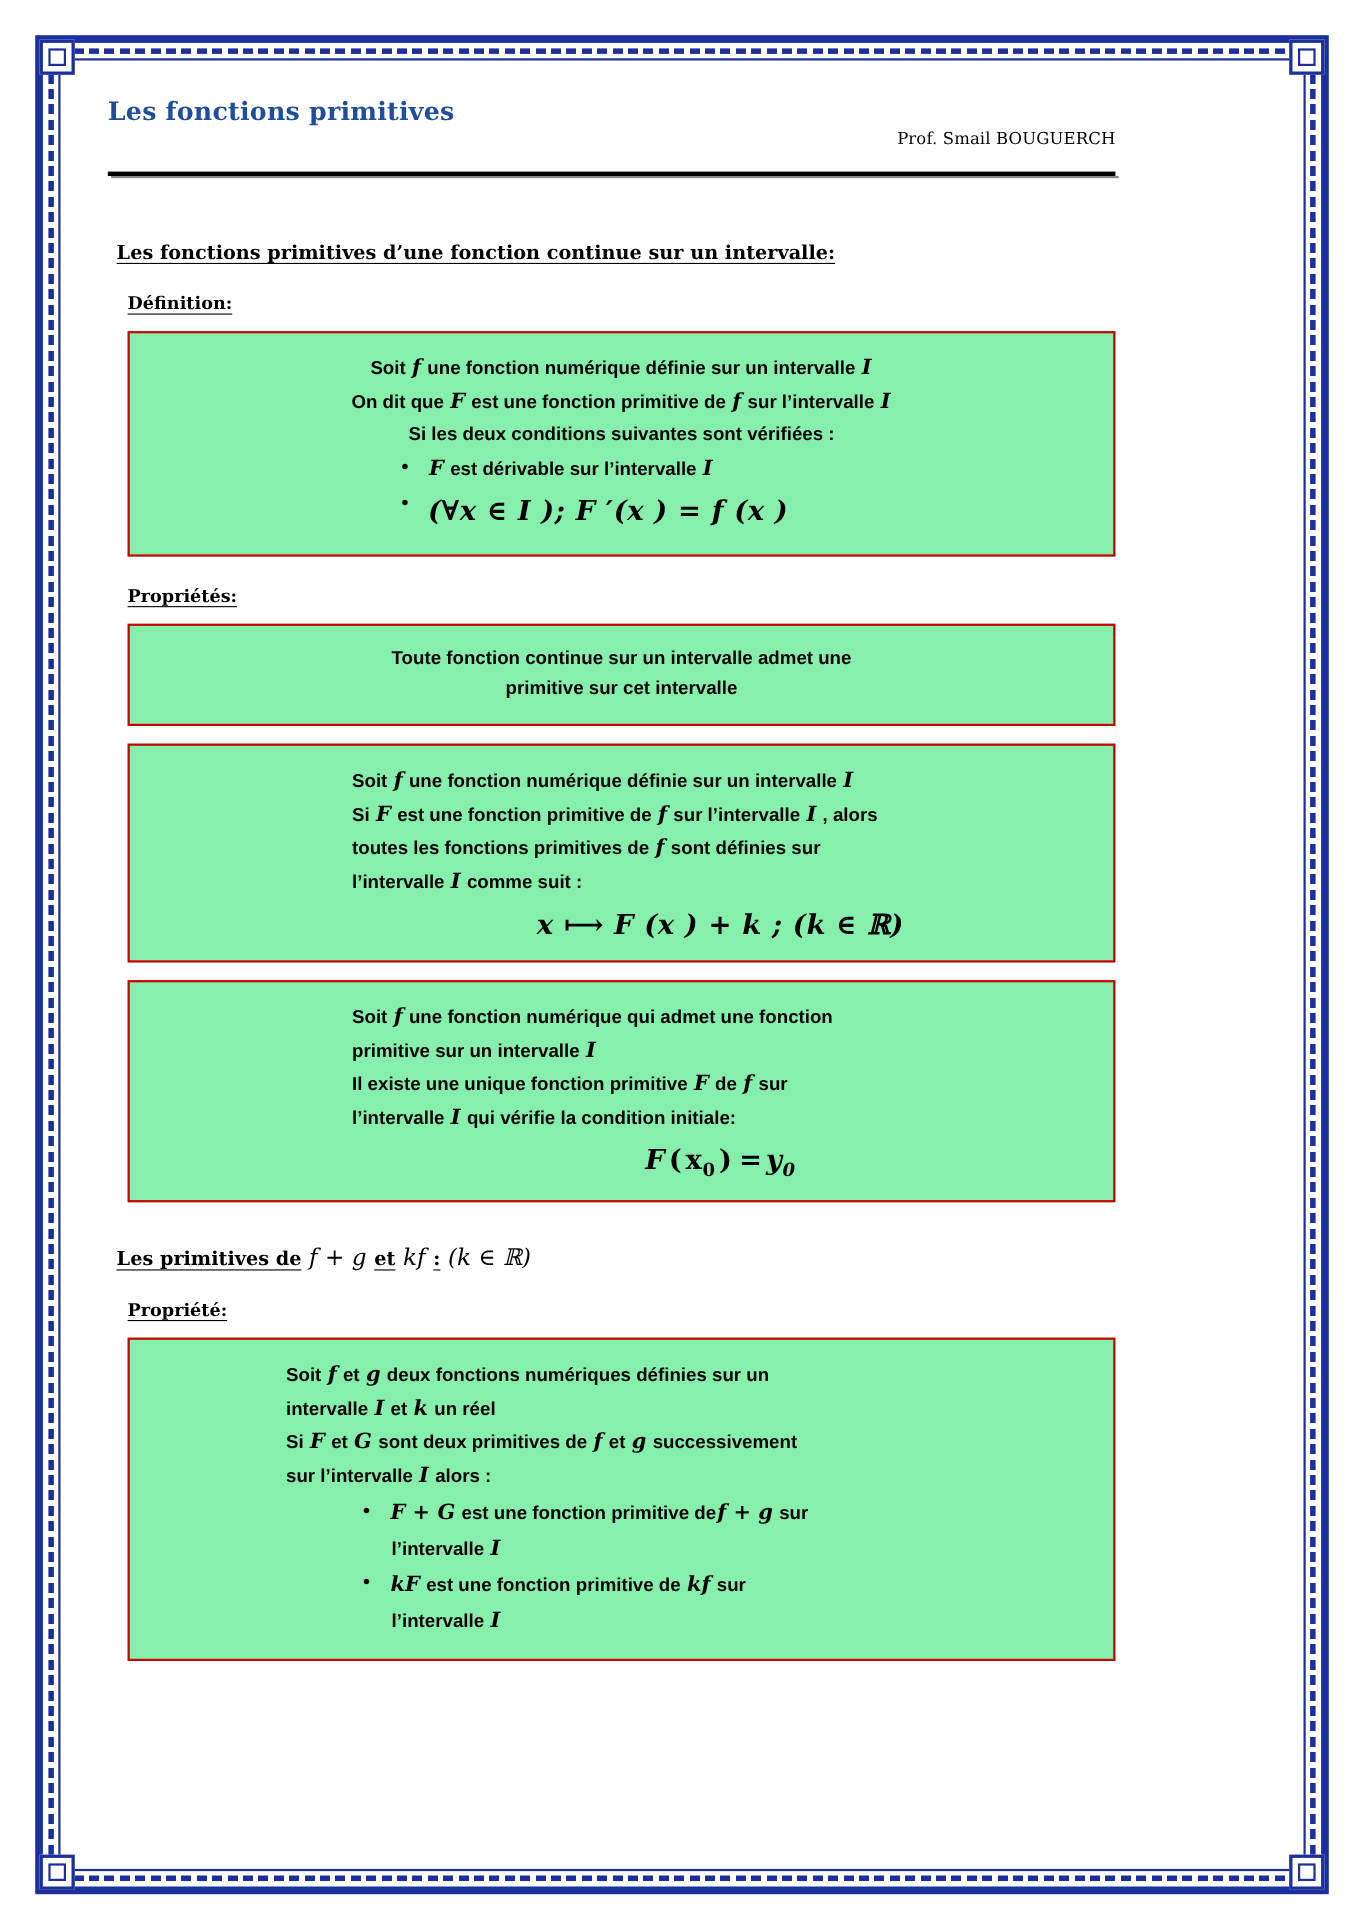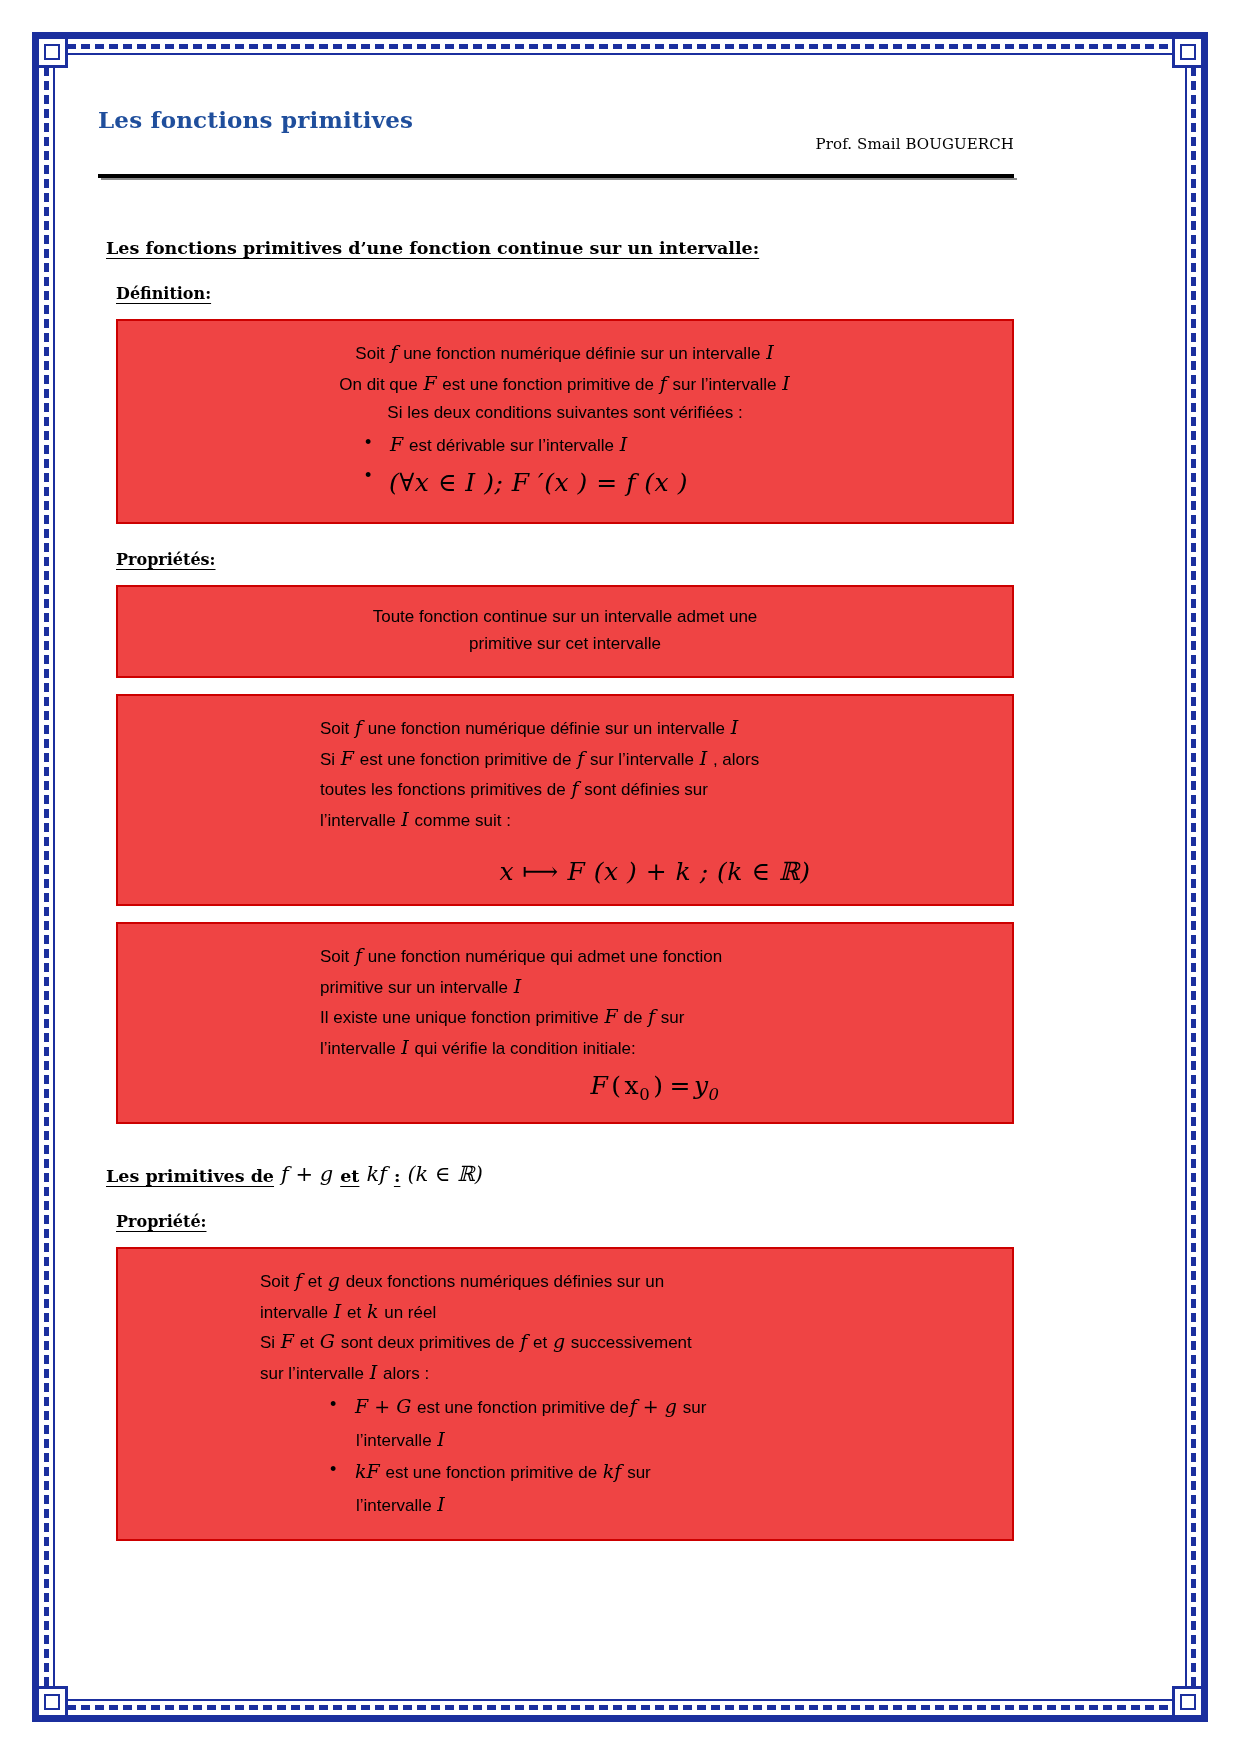--- a/index.html
+++ b/index.html
@@ -71,21 +71,21 @@
     content: "";
     position: absolute;
     left: 5px; top: 5px; right: 5px; bottom: 5px;
     border: 2px solid #1b2f9e;
   }
 
   
   .content {
     position: absolute;
     left: 98px;
-    top: 106px;
+    top: 88px;
     width: 916px;
   }
 
   
   .doc-header {
     position: relative;
     height: 66px;
   }
   .doc-title {
     position: absolute;
@@ -145,21 +145,22 @@
     text-underline-offset: 4px;
   }
 
   
   .redbox {
     margin-top: 16px;
     margin-left: 18px;
     border: 2.5px solid #cc0000;
     box-sizing: border-box;
     padding: 16px 22px 18px 22px;
-    background: #ef4444;
+    background: #86efac;
+    font-weight: bold;
   }
   .redbox.centered { text-align: center; }
 
   .mline {
     font-family: "Liberation Sans", sans-serif;
     font-size: 17px;
     color: #000000;
     line-height: 1.62;
     white-space: nowrap;
   }
@@ -317,21 +318,21 @@
       <div class="mline left">
         <span>toutes les fonctions primitives de</span>
         <span class="mi">f</span>
         <span>sont définies sur</span>
       </div>
       <div class="mline left">
         <span>l’intervalle</span>
         <span class="mi">I</span>
         <span>comme suit :</span>
       </div>
-      <div class="formula" style="margin-top:22px">x ⟼ F (x ) + k  ;  (k ∈ ℝ)</div>
+      <div class="formula" style="margin-top:9px">x ⟼ F (x ) + k  ;  (k ∈ ℝ)</div>
     </div>
   </div>
 
   <div class="redbox">
     <div style="margin-left:180px">
       <div class="mline left">
         <span>Soit</span>
         <span class="mi">f</span>
         <span>une fonction numérique qui admet une fonction</span>
       </div>

